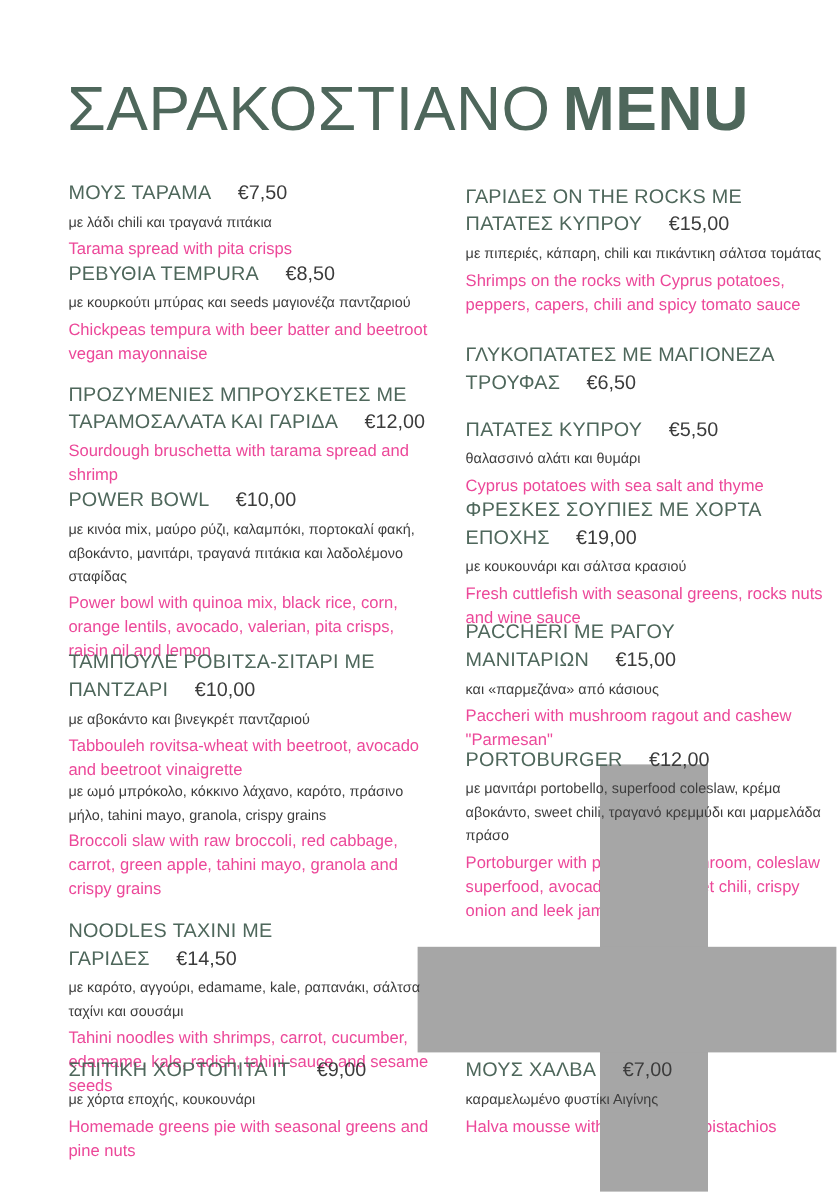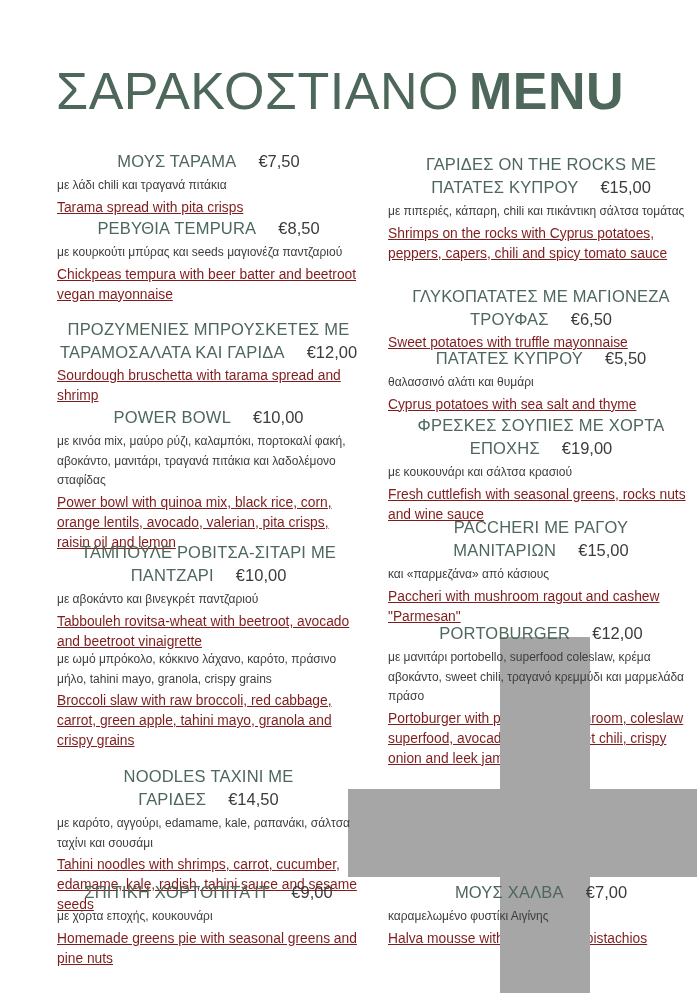--- a/index.html
+++ b/index.html
@@ -22,34 +22,33 @@
 
   .item{position:absolute;}
   .col-l{left:57px;width:303px;}
   .col-r{left:388px;width:306px;}
 
   .head{
     position:relative;z-index:2;
     font-size:16.5px;line-height:23px;
     color:#4e675b;letter-spacing:0.2px;
     font-weight:400;
-    text-align:center;
   }
   .price{
     color:#3b3b3b;margin-left:22px;letter-spacing:0;
     white-space:nowrap;
   }
   .gr{
     position:relative;z-index:2;
     font-size:12px;line-height:19.5px;
     color:#3d3d3d;margin-top:3px;
   }
   .en{
     font-size:13.8px;line-height:20px;
-    color:#7f1d1d;margin-top:2px;text-decoration:underline;
+    color:#ec4899;margin-top:2px;
   }
 
   
   .li1{top:150px}.li2{top:217px}.li3{top:318px}.li4{top:406px}
   .li5{top:541px}.li6{top:647px}.li7{top:765px}.li8{top:881px}
   .ri1{top:153px}.ri2{top:285px}.ri3{top:347px}.ri4{top:414px}
   .ri5{top:516px}.ri6{top:622px}.ri7{top:881px}
 
   
   .cross-v{
@@ -119,21 +118,20 @@
   </div>
 
   <div class="item col-r ri1">
     <div class="head"><span>ΓΑΡΙΔΕΣ ON THE ROCKS ΜΕ ΠΑΤΑΤΕΣ ΚΥΠΡΟΥ</span><span class="price">€15,00</span></div>
     <div class="gr">με πιπεριές, κάπαρη, chili και πικάντικη σάλτσα τομάτας</div>
     <div class="en">Shrimps on the rocks with Cyprus potatoes, peppers, capers, chili and spicy tomato sauce</div>
   </div>
 
   <div class="item col-r ri2">
     <div class="head"><span>ΓΛΥΚΟΠΑΤΑΤΕΣ ΜΕ ΜΑΓΙΟΝΕΖΑ ΤΡΟΥΦΑΣ</span><span class="price">€6,50</span></div>
-    <div class="en">Sweet potatoes with truffle mayonnaise</div>
   </div>
 
   <div class="item col-r ri3">
     <div class="head"><span>ΠΑΤΑΤΕΣ ΚΥΠΡΟΥ</span><span class="price">€5,50</span></div>
     <div class="gr">θαλασσινό αλάτι και θυμάρι</div>
     <div class="en">Cyprus potatoes with sea salt and thyme</div>
   </div>
 
   <div class="item col-r ri4">
     <div class="head"><span>ΦΡΕΣΚΕΣ ΣΟΥΠΙΕΣ ΜΕ ΧΟΡΤΑ ΕΠΟΧΗΣ</span><span class="price">€19,00</span></div>

